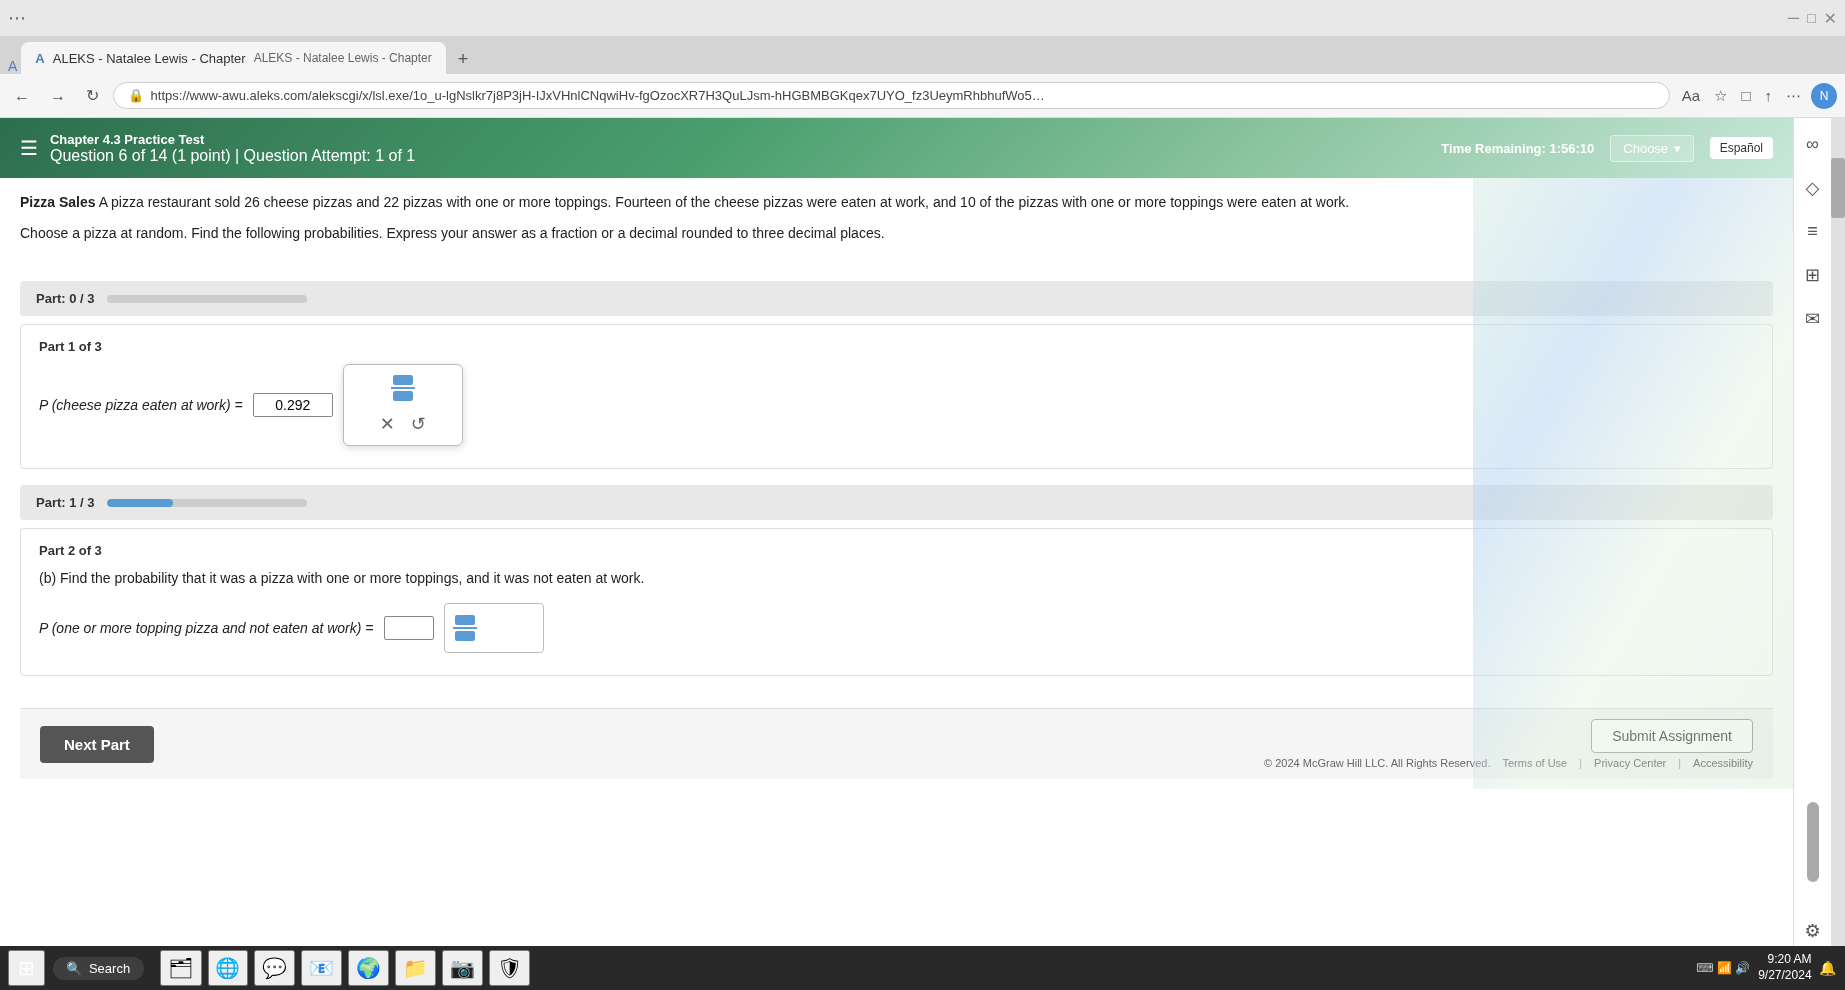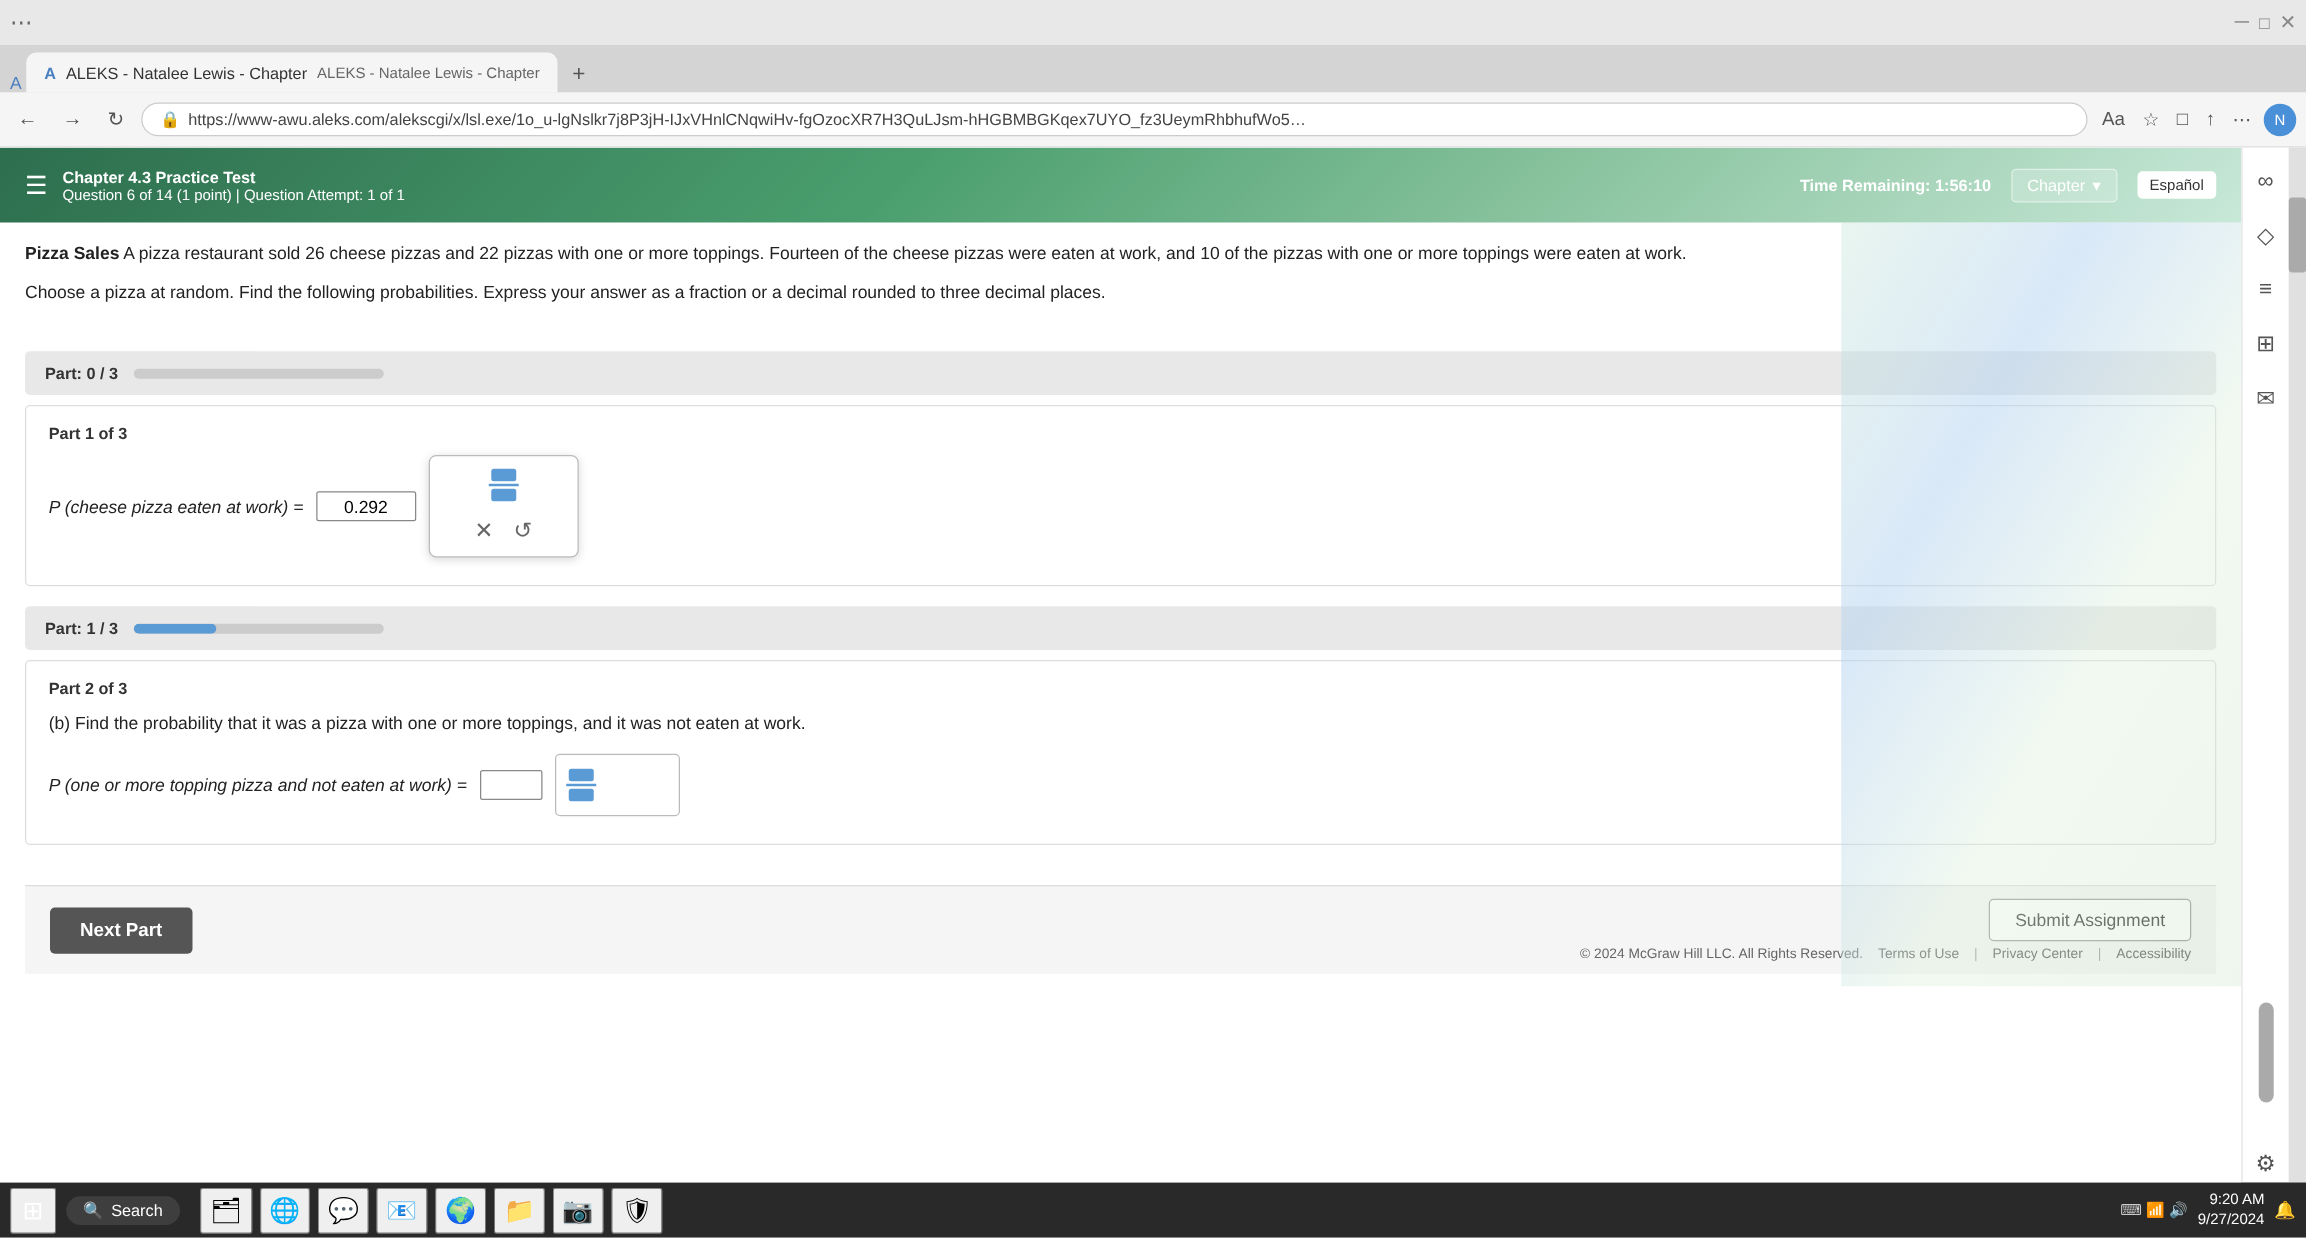--- a/index.html
+++ b/index.html
@@ -149,21 +149,21 @@
     .header-title-block {
       color: white;
     }
 
     .header-title {
       font-size: 13px;
       font-weight: bold;
     }
 
     .header-subtitle {
-      font-size: 12px;
+      font-size: 16px;
       font-weight: normal;
     }
 
     .header-right {
       display: flex;
       align-items: center;
       gap: 16px;
     }
 
     .time-remaining {
@@ -567,21 +567,21 @@
         <div class="header-left">
           <button class="hamburger-btn">☰</button>
           <div class="header-title-block">
             <div class="header-title">Chapter 4.3 Practice Test</div>
             <div class="header-subtitle">Question 6 of 14 (1 point)  |  Question Attempt: 1 of 1</div>
           </div>
         </div>
         <div class="header-right">
           <span class="time-remaining">Time Remaining: 1:56:10</span>
           <button class="user-btn">
-            <span>Chapter</span>
+            <span>Choose</span>
             <span>▾</span>
           </button>
           <button class="espanol-btn">Español</button>
         </div>
       </div>
 
       <div class="question-zone">
         <div class="swirl-bg"></div>
 
         <div class="problem-text">

